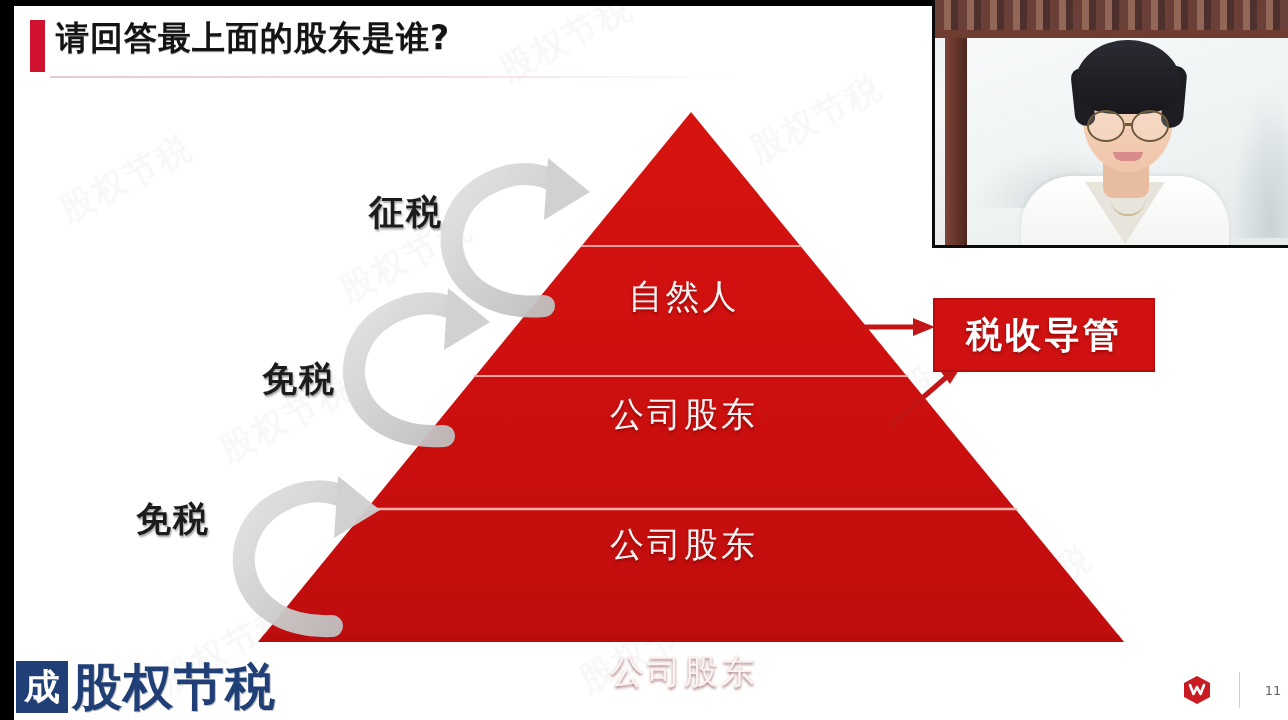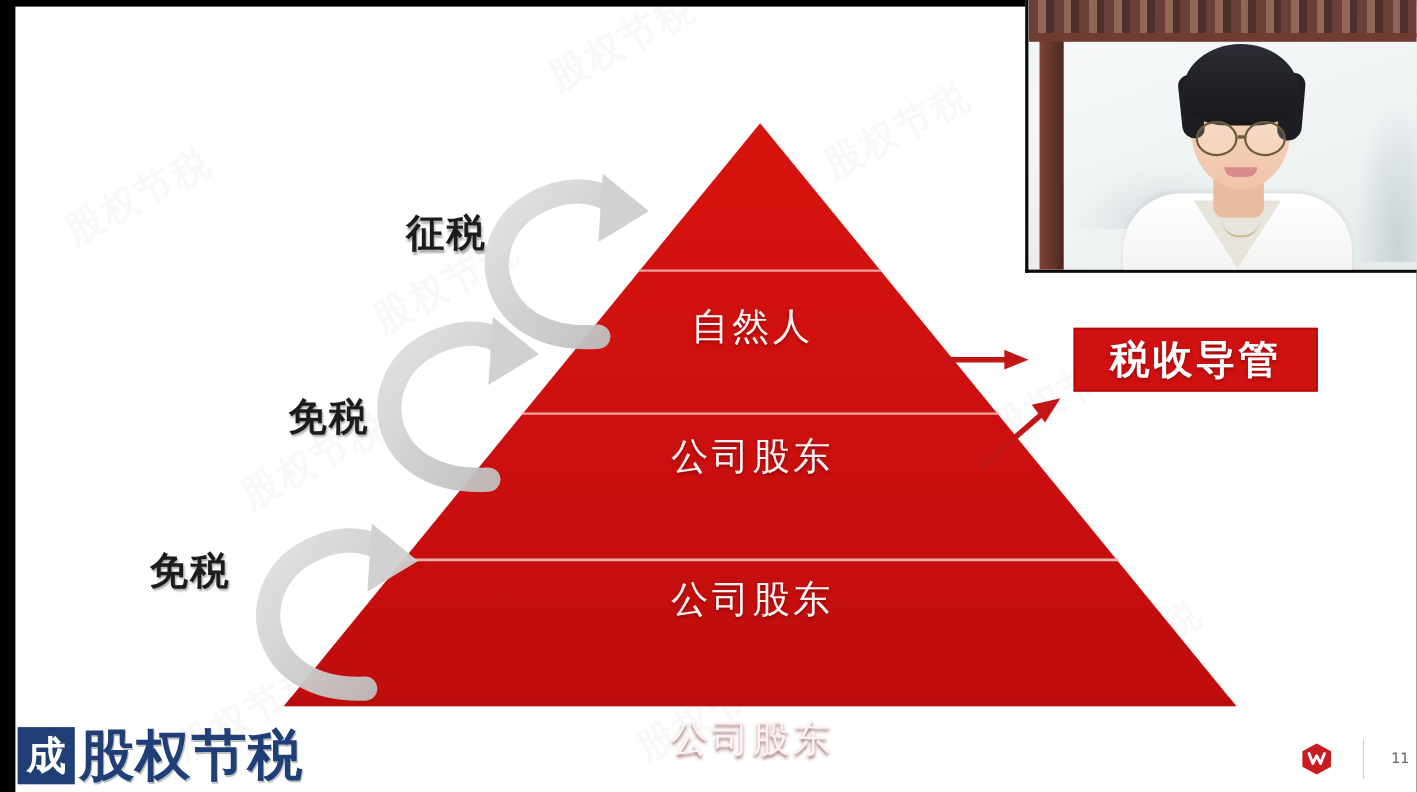--- a/index.html
+++ b/index.html
@@ -103,22 +103,22 @@
   #side-label-0 { left: 355px; top: 183px; }
   #side-label-1 { left: 248px; top: 350px; }
   #side-label-2 { left: 122px; top: 490px; }
 
   
   #gray-arrows { position: absolute; left: 0; top: 0; width: 1274px; height: 714px; pointer-events:none;}
 
   
   #callout {
     position: absolute;
-    left: 962px; top: 292px;
-    width: 222px; height: 58px;
+    left: 919px; top: 292px;
+    width: 222px; height: 74px;
     background: #cf1111;
     border: 2px solid #b50d0d;
     display: flex;
     align-items: center;
     justify-content: center;
   }
   #callout-text {
     color: #fff;
     font-size: 36px;
     font-weight: 600;
@@ -277,20 +277,25 @@
     <div class="wm" style="left:480px; top:10px;">股权节税</div>
     <div class="wm" style="left:730px; top:90px;">股权节税</div>
     <div class="wm" style="left:200px; top:390px;">股权节税</div>
     <div class="wm" style="left:640px; top:400px;">股权节税</div>
     <div class="wm" style="left:140px; top:620px;">股权节税</div>
     <div class="wm" style="left:560px; top:620px;">股权节税</div>
     <div class="wm" style="left:940px; top:560px;">股权节税</div>
     <div class="wm" style="left:320px; top:230px;">股权节税</div>
     <div class="wm" style="left:880px; top:330px;">股权节税</div>
 
+    <div id="title-row">
+      <div id="title-bar"></div>
+      <div id="title-text">请回答最上面的股东是谁?</div>
+      <div id="title-underline"></div>
+    </div>
 
     <div id="pyramid-wrap">
       <svg id="pyramid-svg" width="900" height="560" viewBox="0 0 900 560">
         <defs>
           <linearGradient id="pgrad" x1="0" y1="0" x2="0" y2="1">
             <stop offset="0%" stop-color="#d6140f"></stop>
             <stop offset="55%" stop-color="#cc0f0f"></stop>
             <stop offset="100%" stop-color="#c00d0d"></stop>
           </linearGradient>
         </defs>

